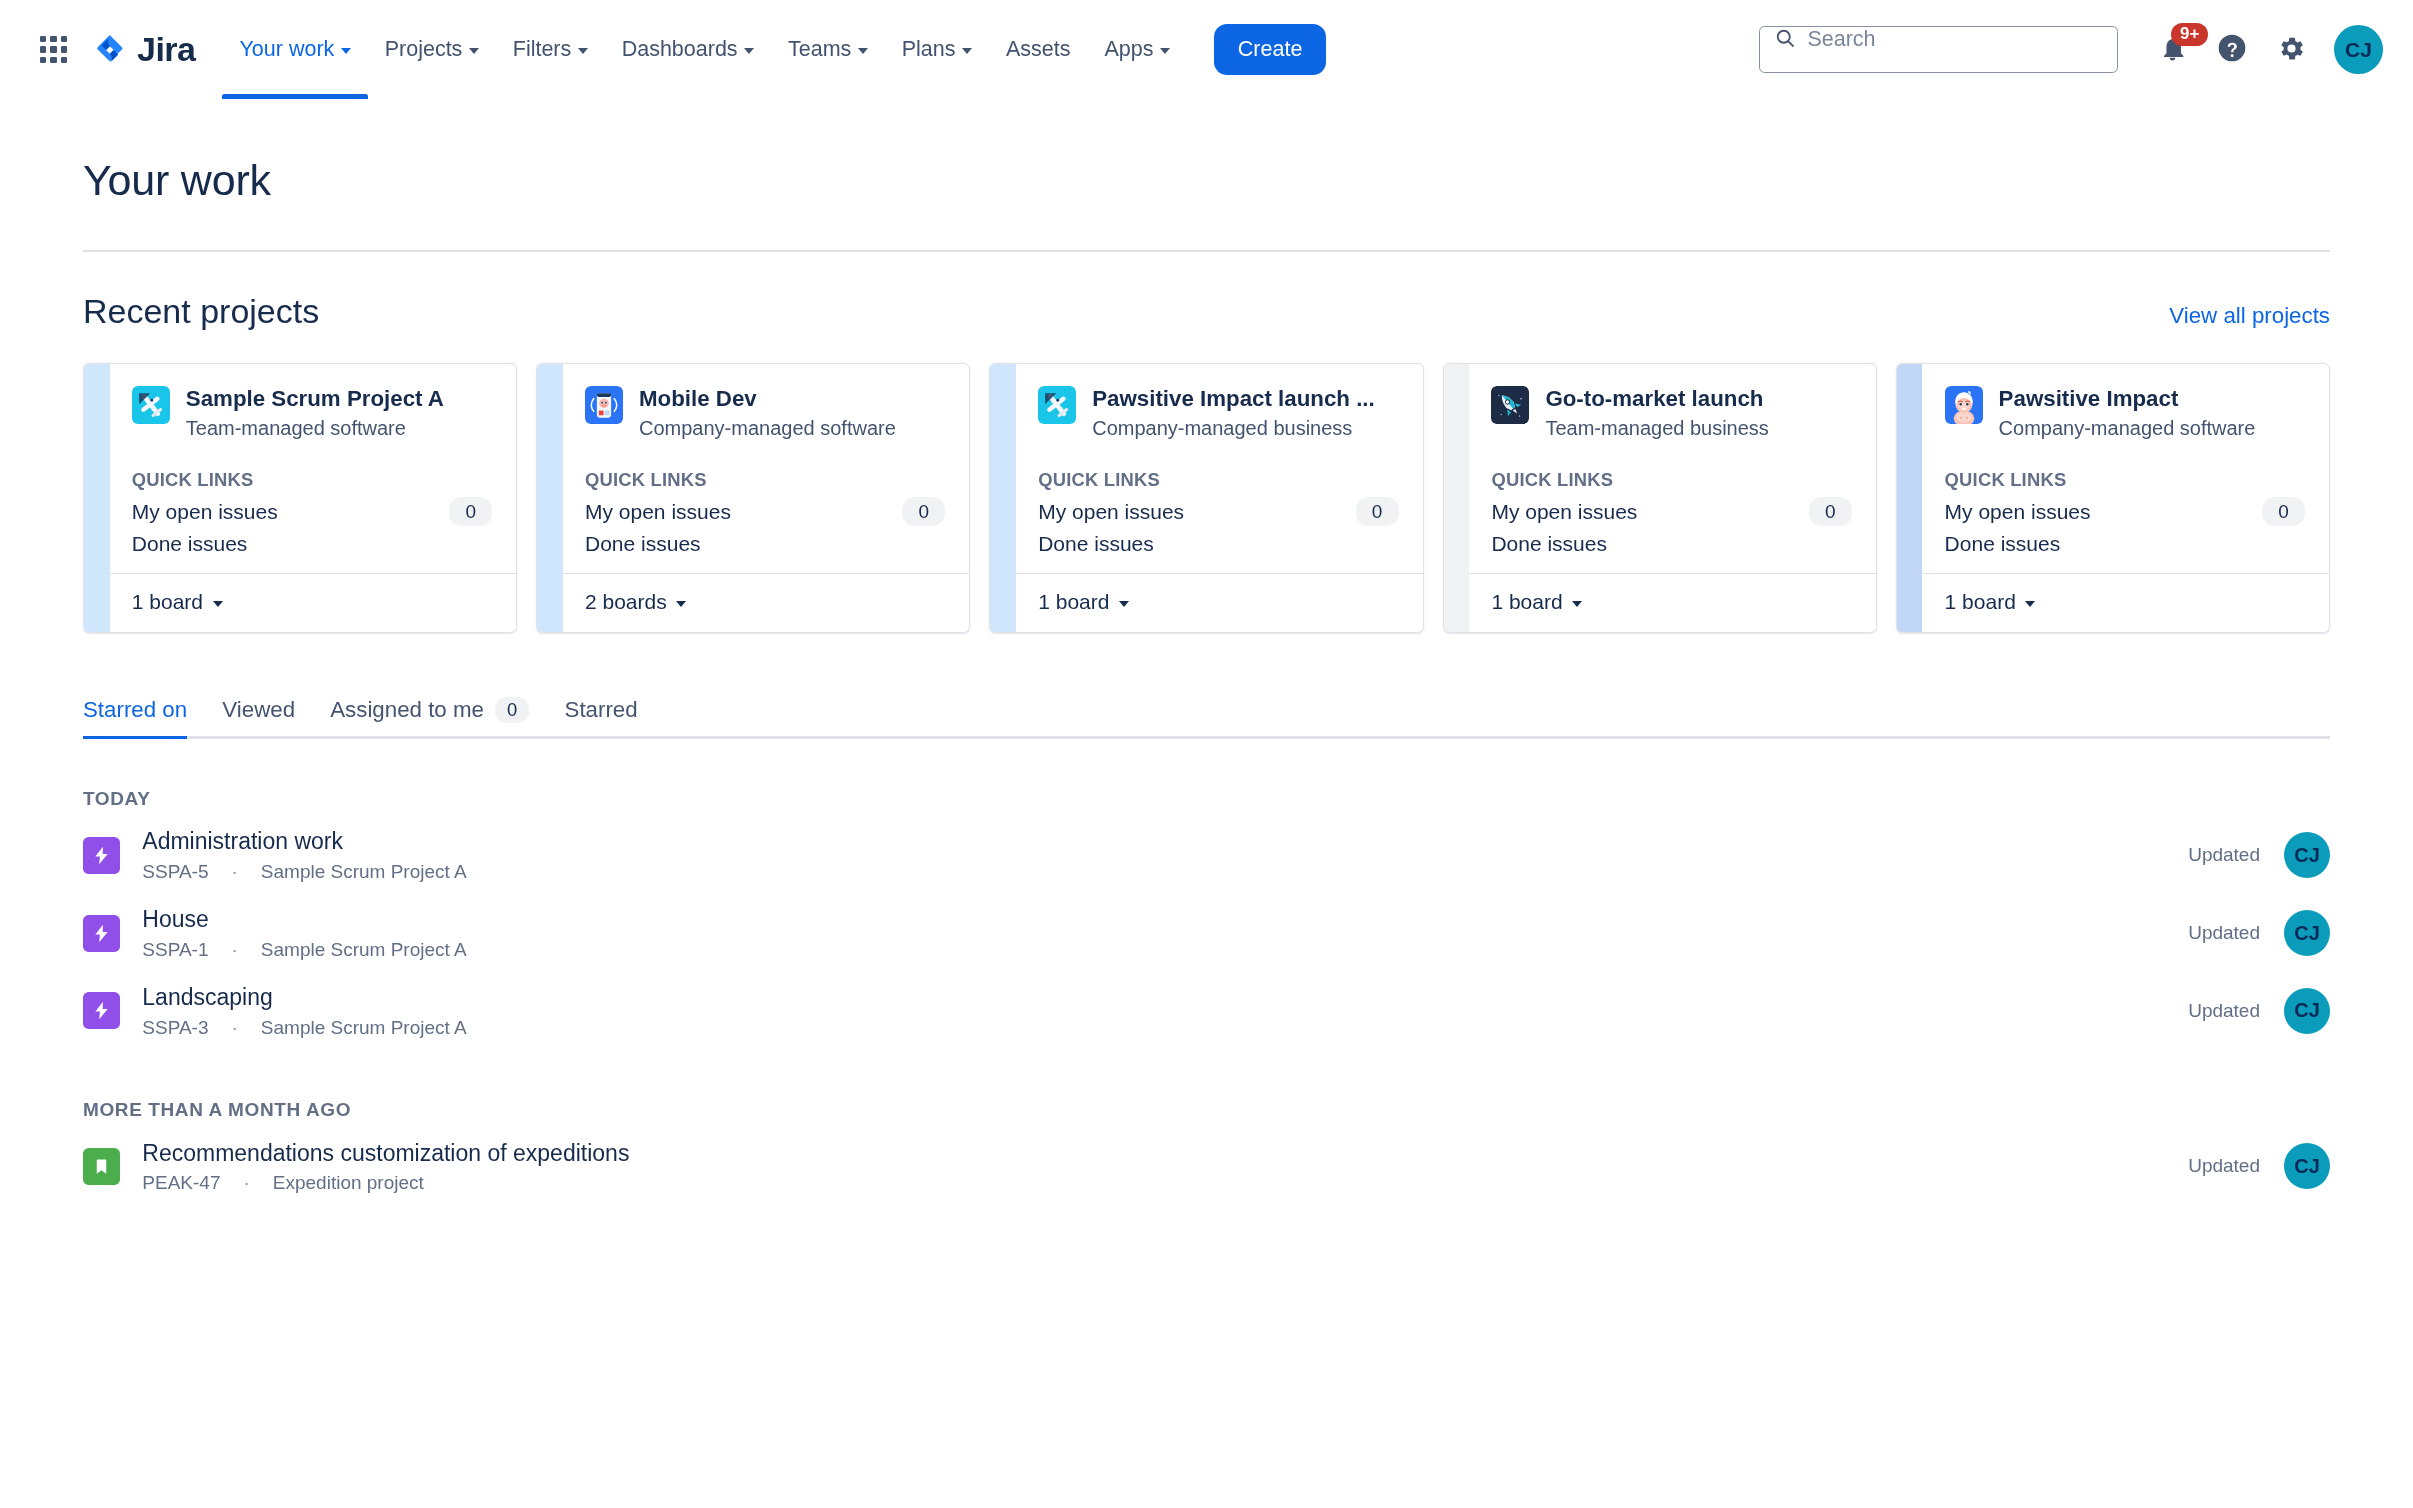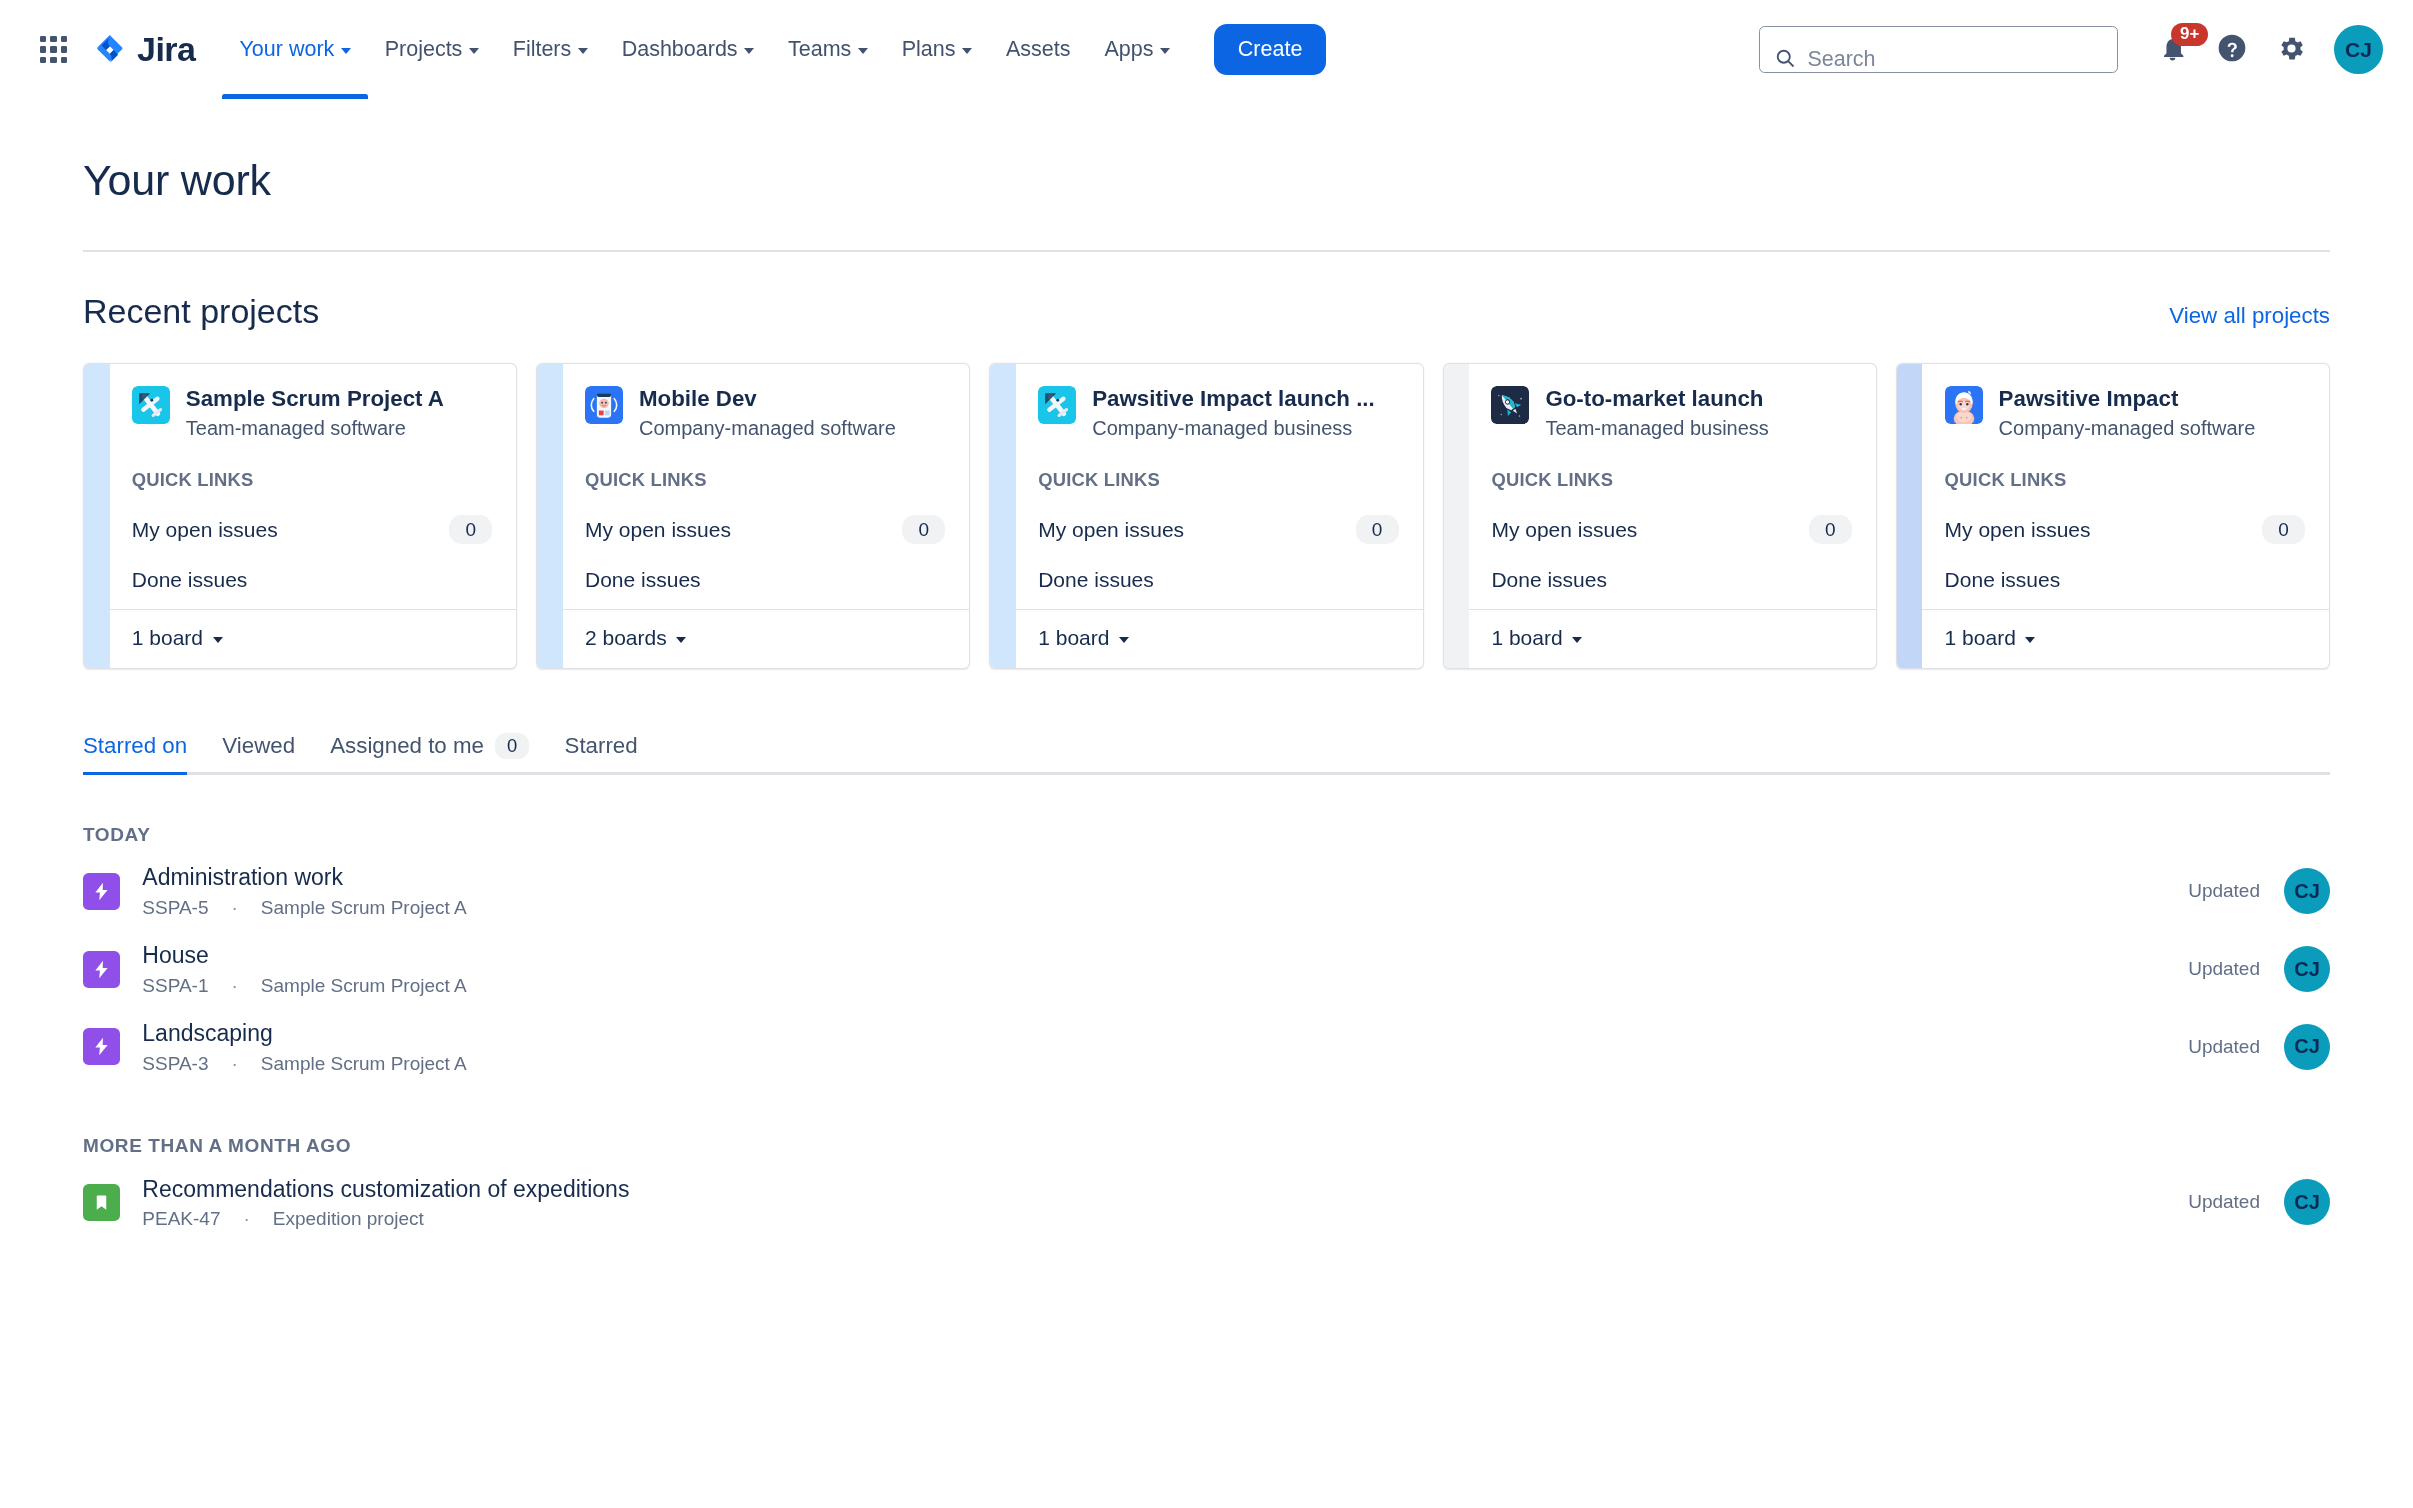--- a/index.html
+++ b/index.html
@@ -83,21 +83,21 @@
   }
 
   .nav-right {
     margin-left: auto;
     display: flex; align-items: center; gap: 6.4px;
   }
   .searchbox {
     width: 359px; height: 47px;
     border: 1.6px solid #8590A2;
     border-radius: 5.6px;
-    display: flex; align-items: flex-end;
+    display: flex; align-items: flex-start;
     padding: 0 14.4px;
     gap: 11.2px;
     margin-right: 22.3px;
     cursor: text;
   }
   .searchbox .srch-txt {
     font-size: 21.5px; color: #7A869A;
   }
   .icon-btn {
     width: 53px; height: 53px;
@@ -176,21 +176,21 @@
     font-size: 20px; color: #44546F; margin-top: 4.8px;
     white-space: nowrap; overflow: hidden; text-overflow: ellipsis;
   }
   .quick-label {
     font-size: 18.4px; font-weight: 700; color: #626F86;
     letter-spacing: 0.2px;
     margin-top: 29px;
   }
   .ql-row {
     display: flex; align-items: center; justify-content: space-between;
-    margin-top: 24px; cursor: pointer;
+    margin-top: 6px; cursor: pointer;
   }
   .ql-text { font-size: 21px; color: #172B4D; }
   .ql-count {
     background: #F1F2F4; color: #172B4D;
     border-radius: 12.8px;
     font-size: 19px;
     padding: 3.2px 16px;
     min-width: 43px; text-align: center;
   }
   .card-foot {

